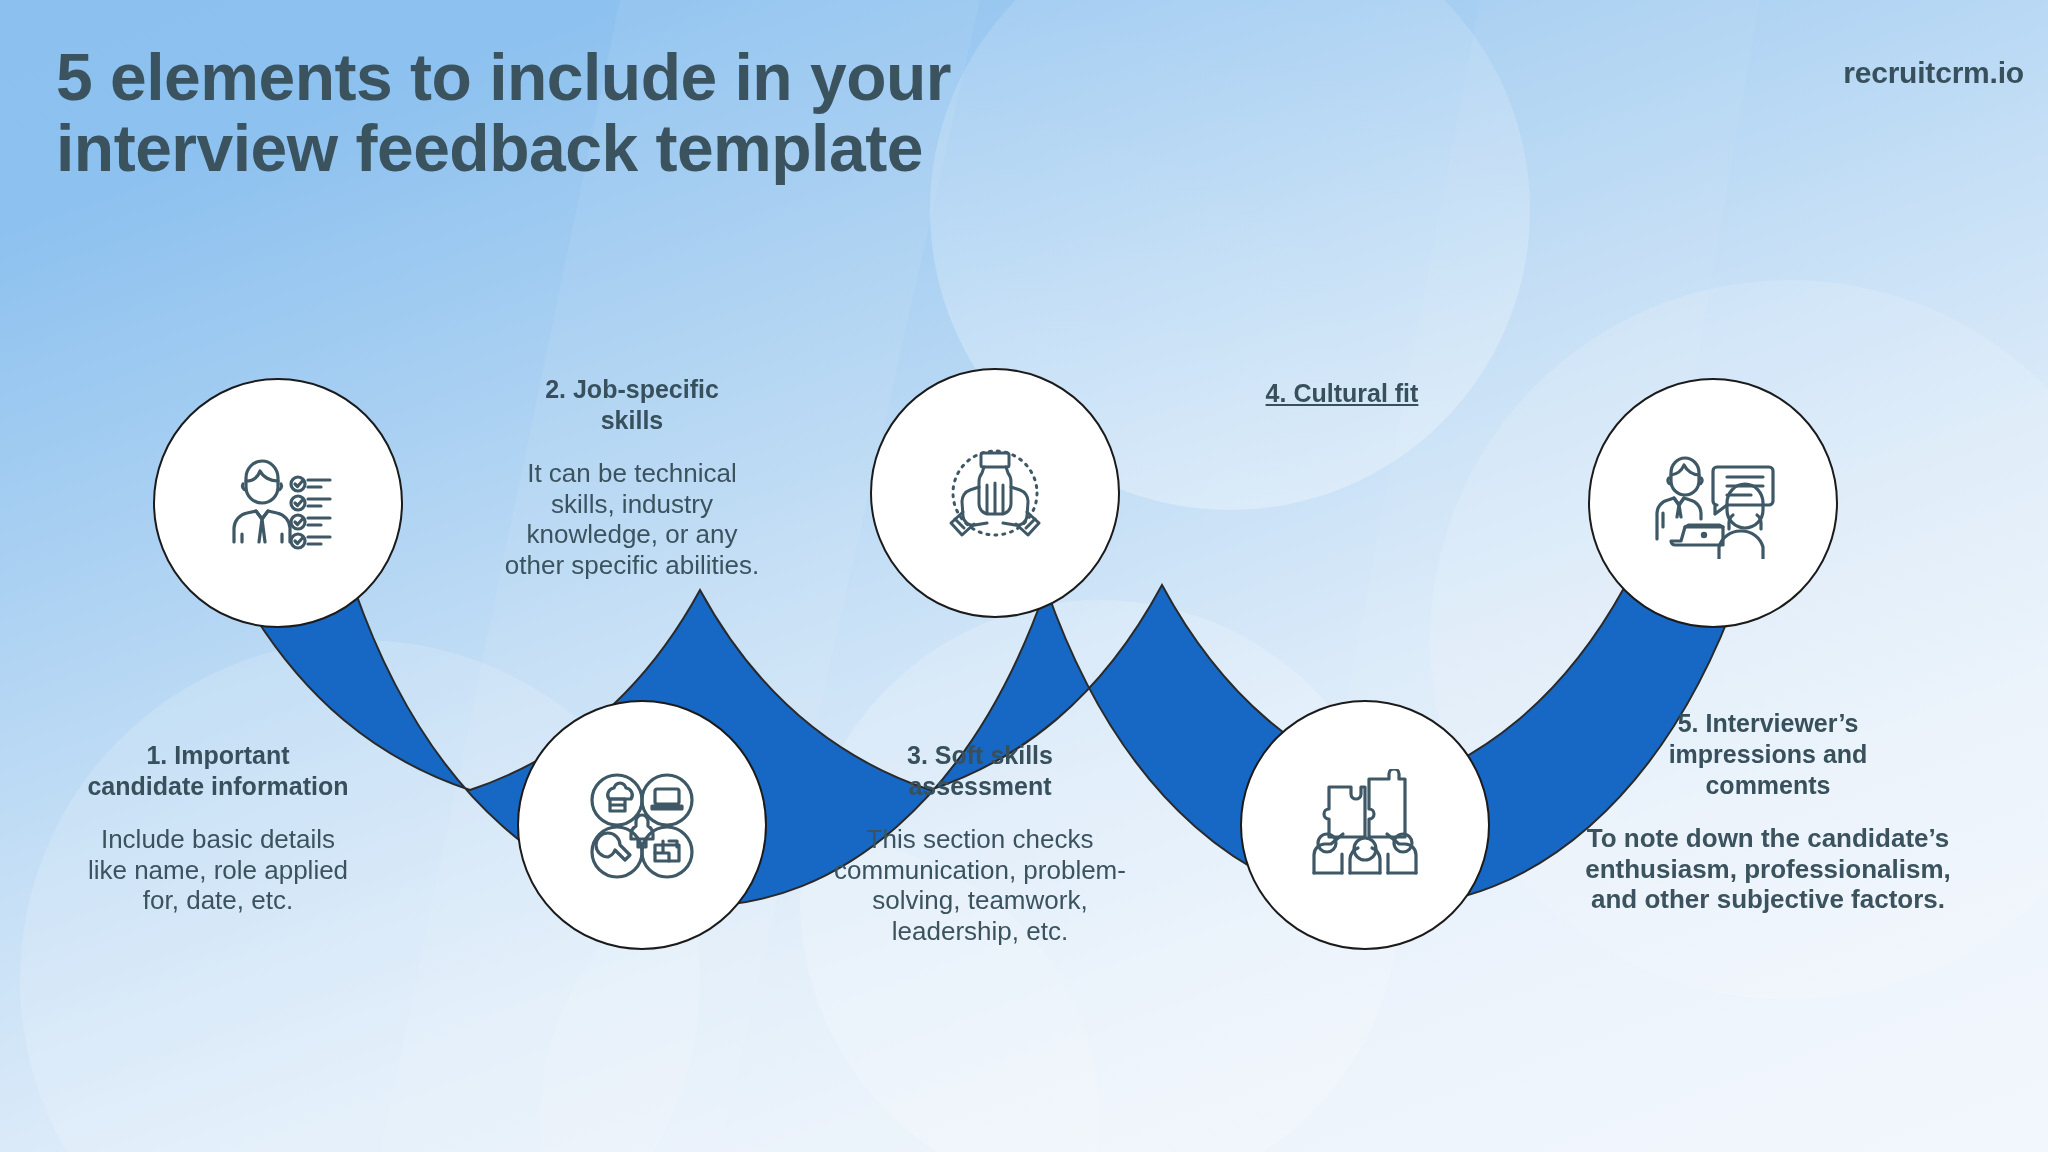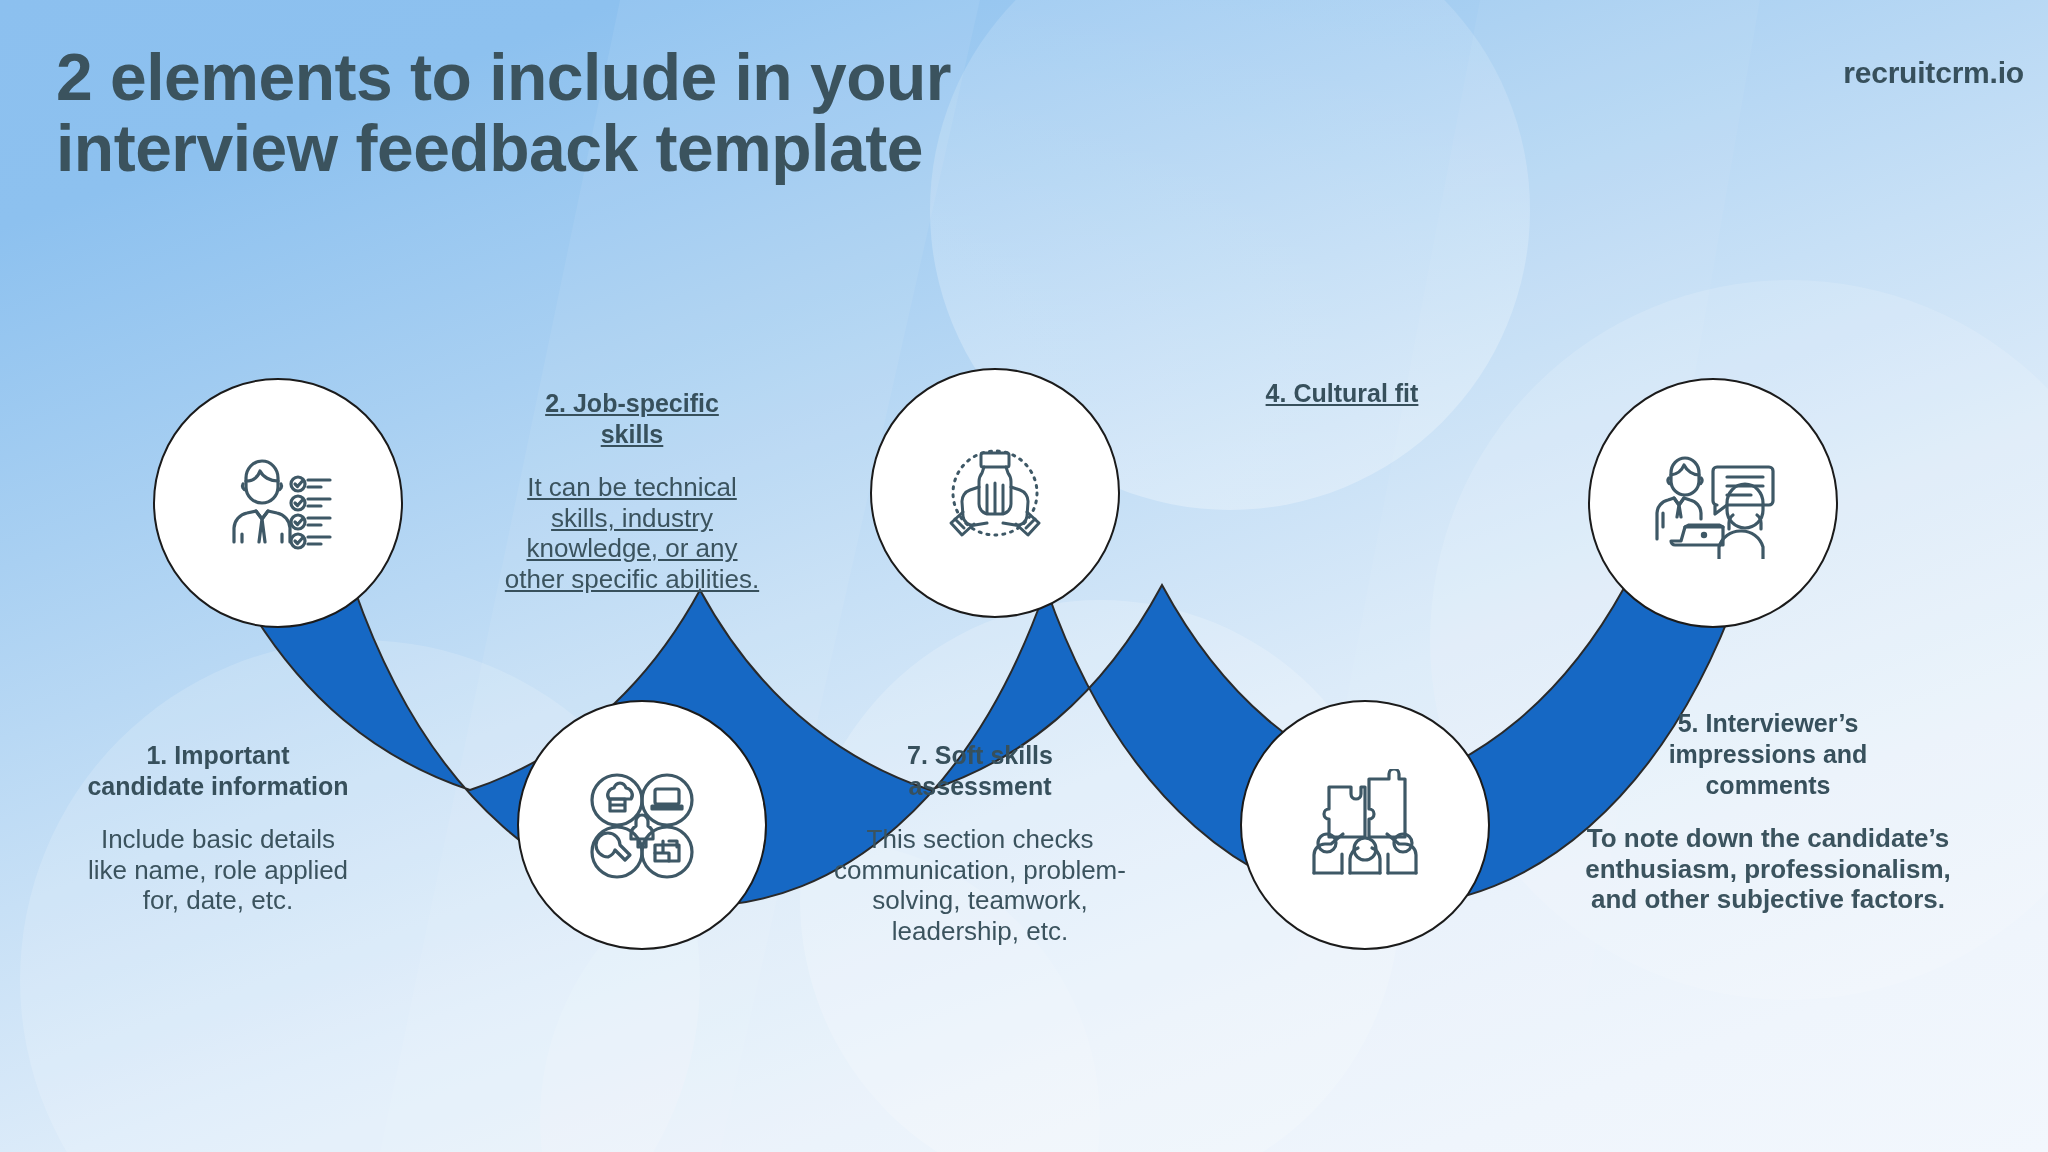--- a/index.html
+++ b/index.html
@@ -231,31 +231,31 @@
   </div>
 
   <div class="step-text" style="left:38px; top:740px; width:360px;">
     <p class="step-title" style="white-space:pre-line;">1. Important
 candidate information</p>
     <p class="step-desc" style="white-space:pre-line;">Include basic details
 like name, role applied
 for, date, etc.</p>
   </div>
 
-  <div class="step-text" style="left:452px; top:388px; width:360px;text-decoration:underline;">
+  <div class="step-text" style="left:452px; top:374px; width:360px;">
     <p class="step-title" style="white-space:pre-line;">2. Job-specific
 skills</p>
     <p class="step-desc" style="white-space:pre-line;">It can be technical
 skills, industry
 knowledge, or any
 other specific abilities.</p>
   </div>
 
   <div class="step-text" style="left:790px; top:740px; width:380px;">
-    <p class="step-title" style="white-space:pre-line;">7. Soft skills
+    <p class="step-title" style="white-space:pre-line;">3. Soft skills
 assessment</p>
     <p class="step-desc" style="white-space:pre-line;">This section checks
 communication, problem-
 solving, teamwork,
 leadership, etc.</p>
   </div>
 
   <div class="step-text" style="left:1162px; top:378px; width:360px;">
     <p class="step-title" style="white-space:pre-line;text-decoration:underline;">4. Cultural fit</p>
   </div>
@@ -263,18 +263,18 @@
   <div class="step-text" style="left:1548px; top:708px; width:440px;">
     <p class="step-title" style="white-space:pre-line;">5. Interviewer’s
 impressions and
 comments</p>
     <p class="step-desc" style="white-space:pre-line;font-weight:bold;">To note down the candidate’s
 enthusiasm, professionalism,
 and other subjective factors.</p>
   </div>
 
   <div id="title-block">
-    <h1 id="page-title">2 elements to include in your
+    <h1 id="page-title">5 elements to include in your
 interview feedback template</h1>
   </div>
   <div id="brand-logo">recruitcrm.io</div>
 
 </div>
 
 </body></html>

